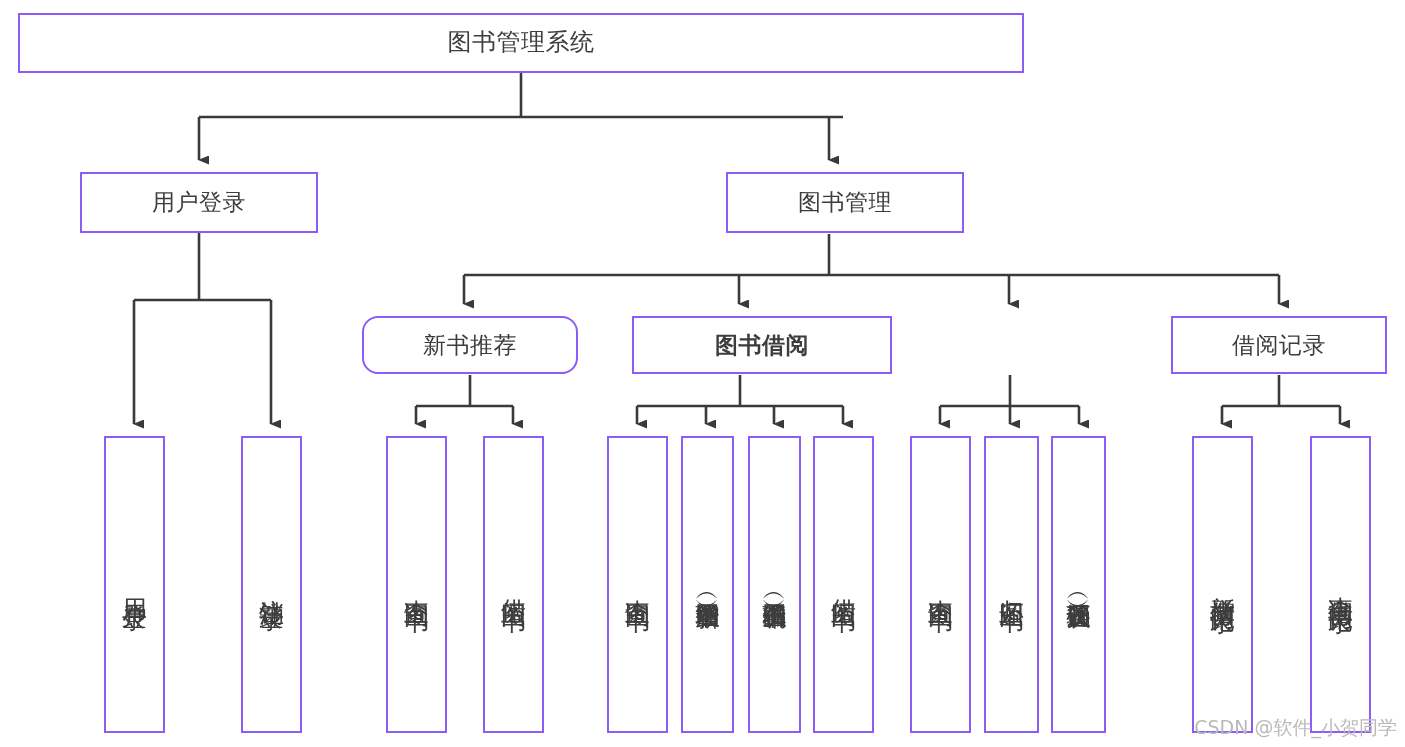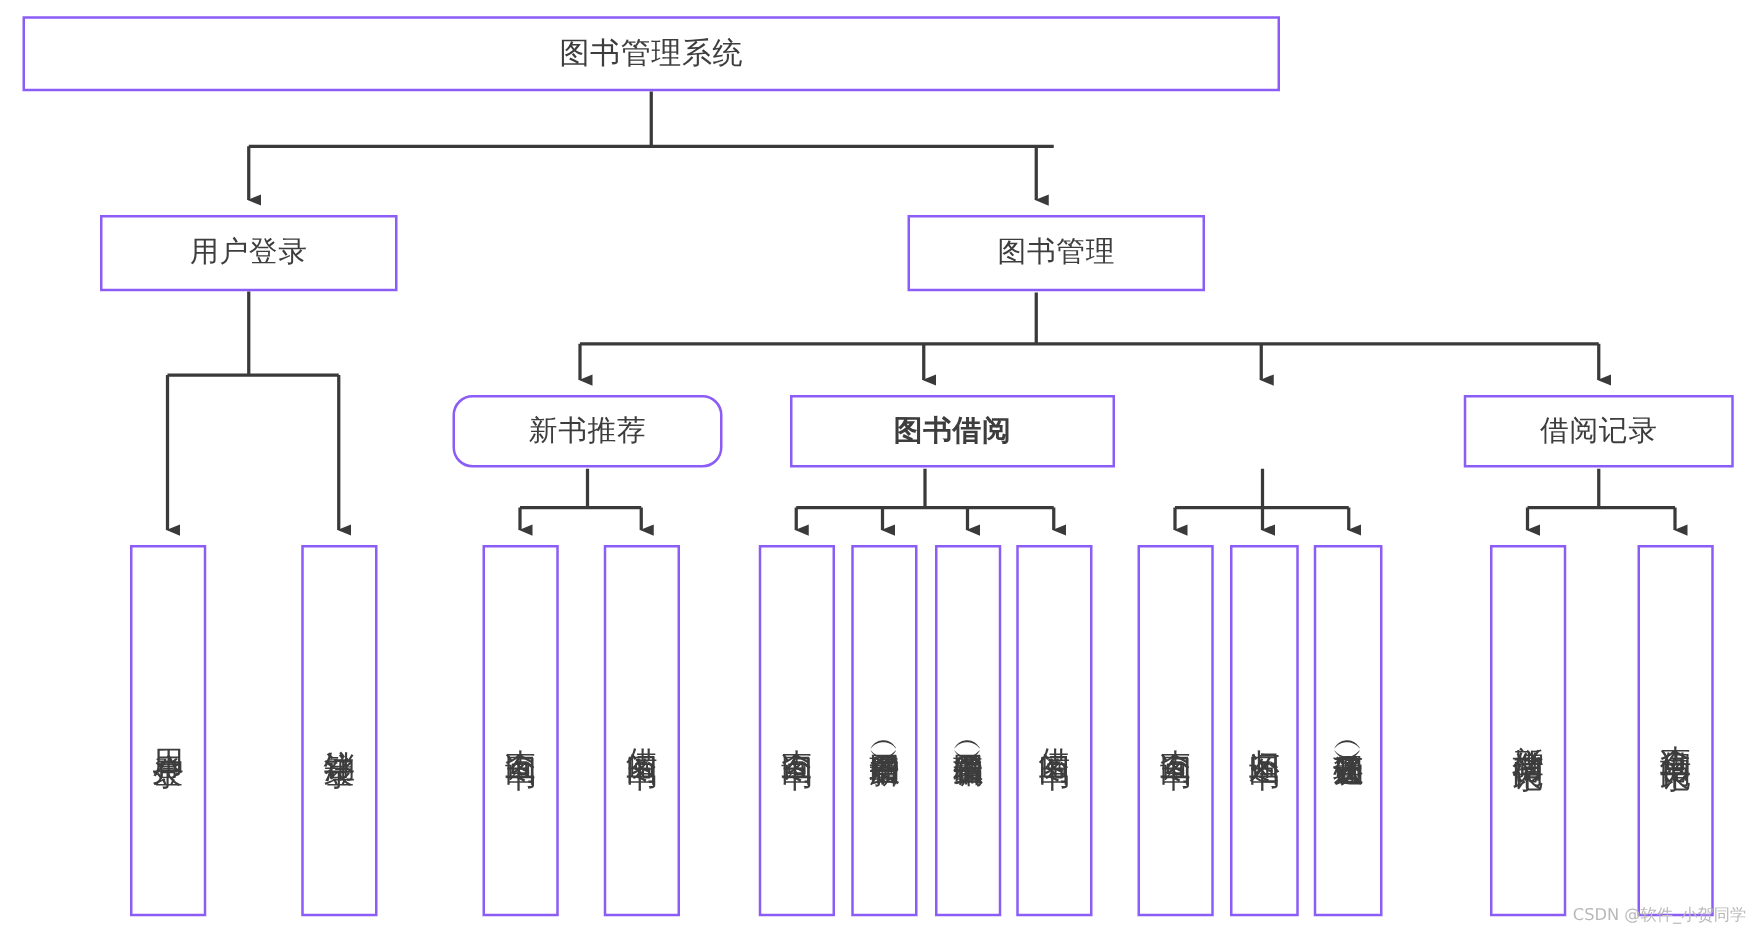--- a/index.html
+++ b/index.html
@@ -60,21 +60,21 @@
     max-height: 100%;
   }
   .node.vert.tight .label {
     font-size: 24px;
     letter-spacing: 0px;
   }
   .watermark {
     position: absolute;
     right: 8px;
     bottom: 6px;
-    font-size: 13px;
+    font-size: 19px;
     color: #b9b9b9;
     z-index: 5;
     white-space: pre;
   }
 </style>
 </head>
 <body>
 
 <div id="canvas">
 

